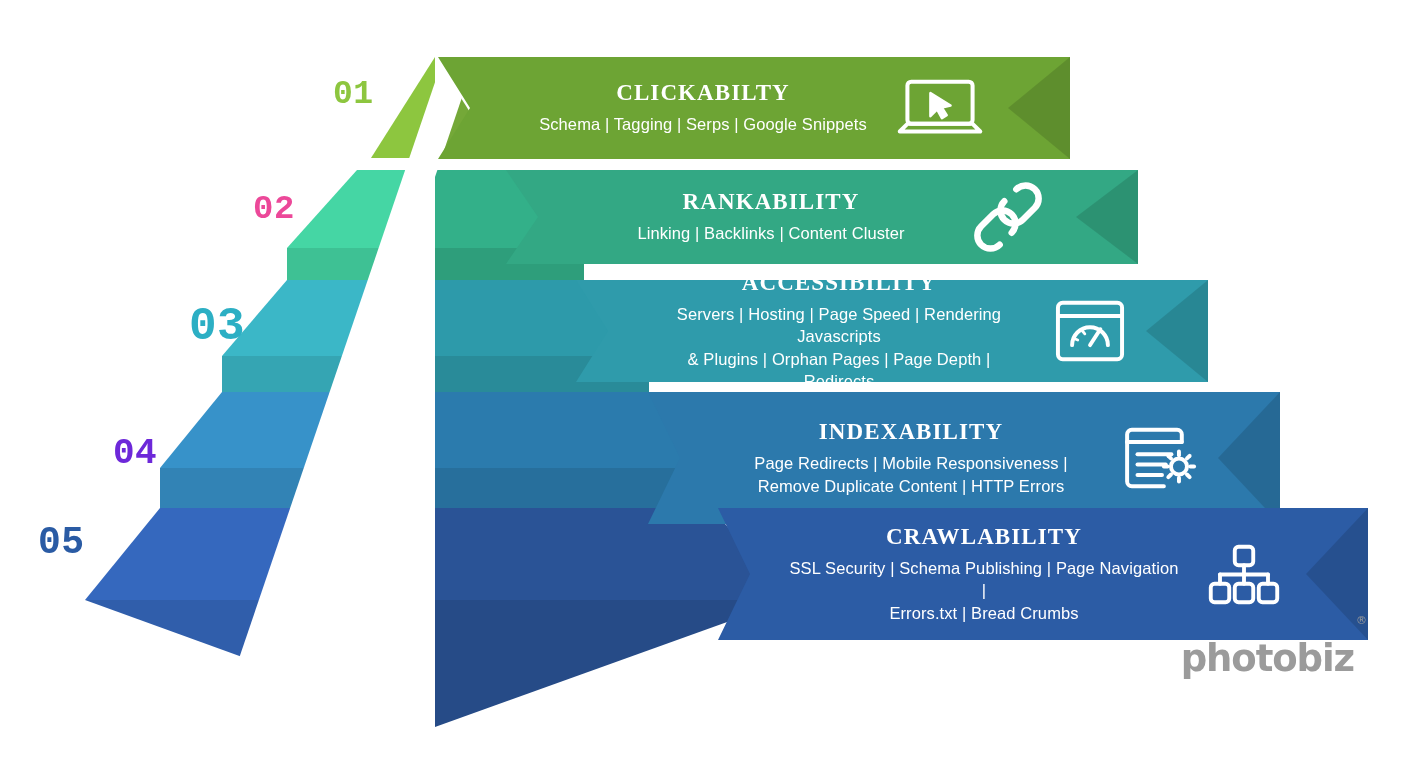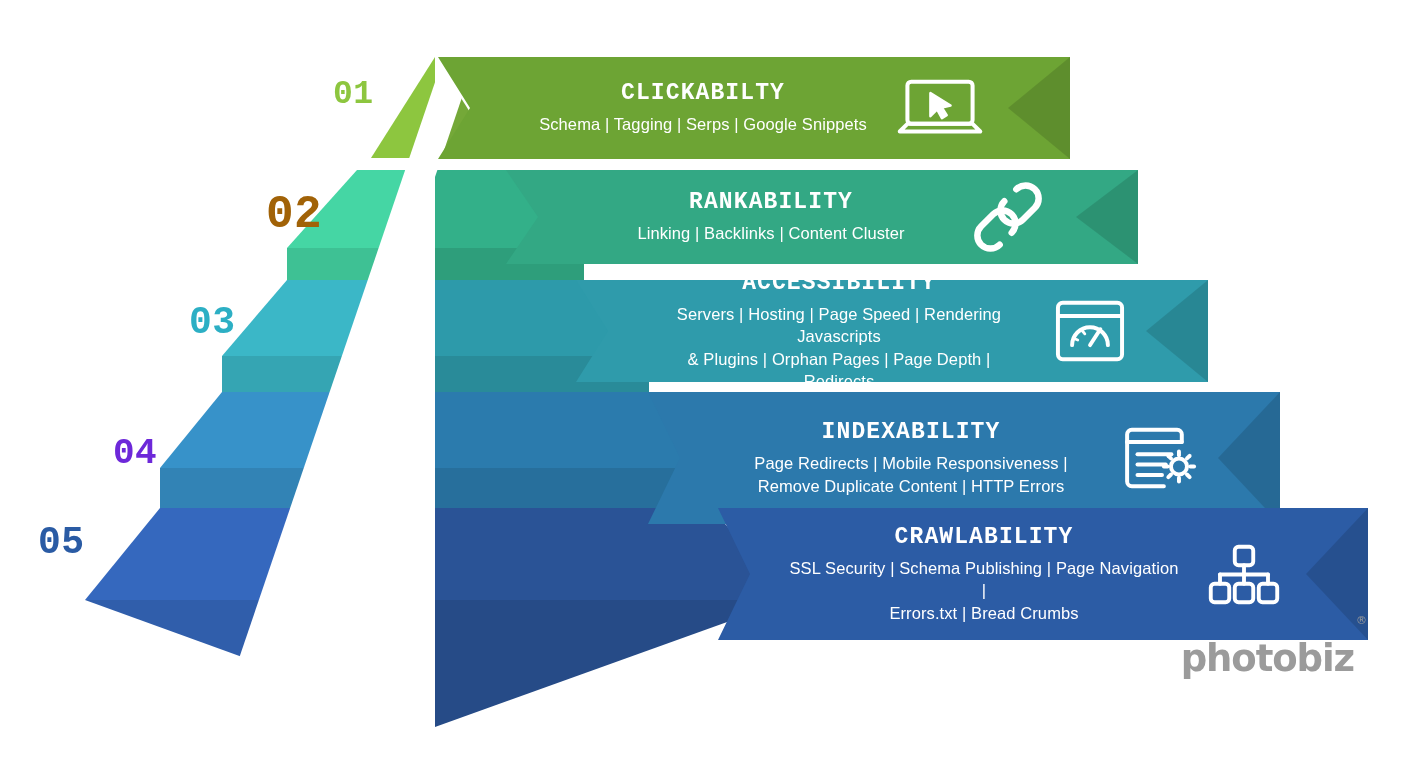--- a/index.html
+++ b/index.html
@@ -62,21 +62,21 @@
     height: 100%;
     box-sizing: border-box;
   }
   .band-text {
     flex: 1 1 auto;
     text-align: center;
     padding-left: 90px;
     padding-right: 10px;
   }
   .band-title {
-    font-family: Liberation Mono, monospace;
+    font-family: Liberation Serif, serif;
     font-weight: 700;
     font-size: 23px;
     letter-spacing: 1.1px;
     margin-bottom: 7px;
     white-space: nowrap;
   }
   .band-sub {
     font-family: "Liberation Sans", sans-serif;
     font-weight: 400;
     font-size: 16.5px;
@@ -189,22 +189,22 @@
         <polygon points="435,248 584,248 584,280 435,280" fill="rgb(46,158,123)"></polygon>
       </g>
 
       <g>
         <polygon points="435,57 499,158 435,158" fill="#74A838"></polygon>
       </g>
     </g>
   </svg>
 
   <div class="step-number" style="left: 333px; top: 78px; font-size: 33px; color: rgb(141, 198, 63);">01</div>
-  <div class="step-number" style="left: 266px; top: 192px; font-size: 46px; color: #a16207;">02</div>
-  <div class="step-number" style="left: 189px; top: 304px; font-size: 38px; color: rgb(44, 175, 196);">03</div>
+  <div class="step-number" style="left: 253px; top: 192px; font-size: 34px; color: #ec4899;">02</div>
+  <div class="step-number" style="left: 189px; top: 304px; font-size: 46px; color: rgb(44, 175, 196);">03</div>
   <div class="step-number" style="left: 113px; top: 436px; font-size: 36px; color: #6d28d9;">04</div>
   <div class="step-number" style="left: 38px; top: 524px; font-size: 38px; color: rgb(42, 91, 164);">05</div>
 
   <div class="band" style="left:438px; top:57px; width:632px; height:102px;">
     <svg class="band-shape" viewBox="0 0 632 102" preserveAspectRatio="none" xmlns="http://www.w3.org/2000/svg">
       <polygon points="0,0 632,0 632,102 0,102 32,51" fill="#6DA434"></polygon>
       <polygon points="632,0 570,51 632,102" opacity="0.13" fill="#000"></polygon>
       <polygon points="632,0 570,51 632,102" fill="#fff" opacity="0"></polygon>
     </svg>
     <div class="band-inner">

